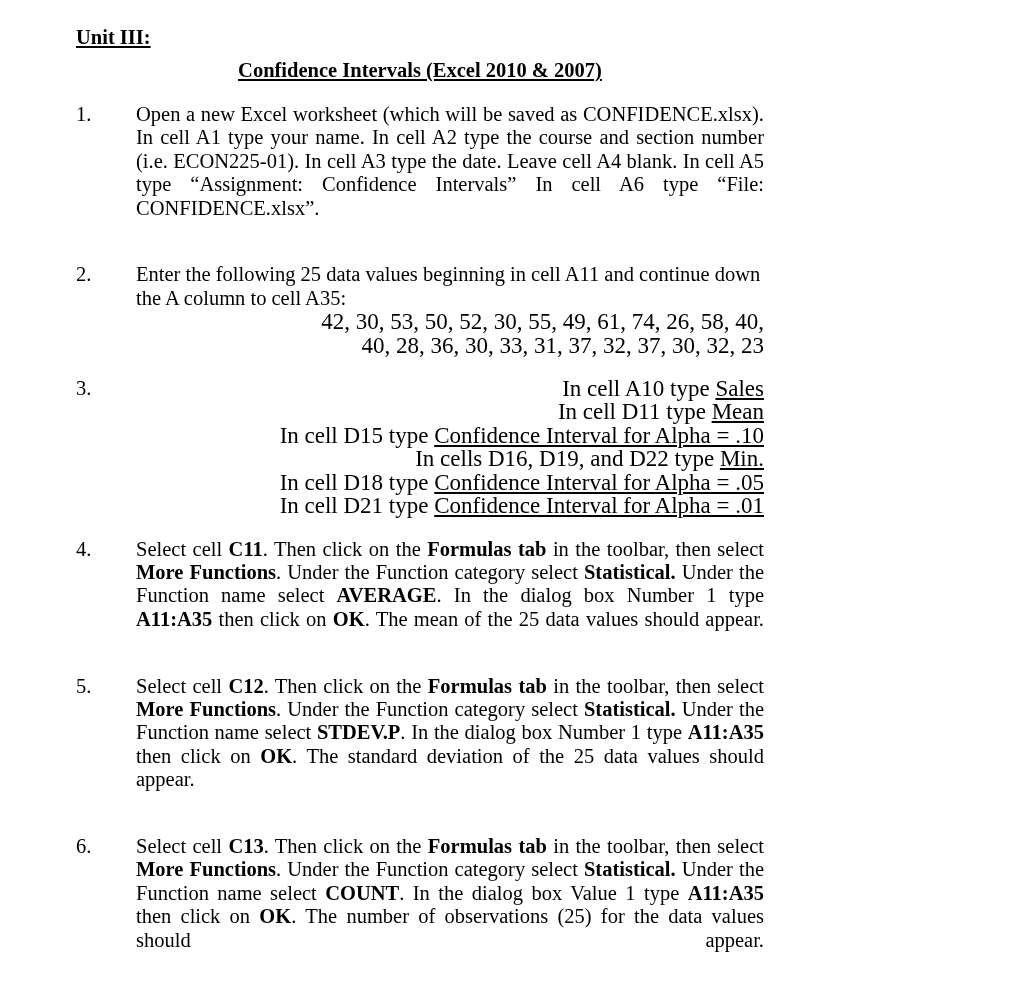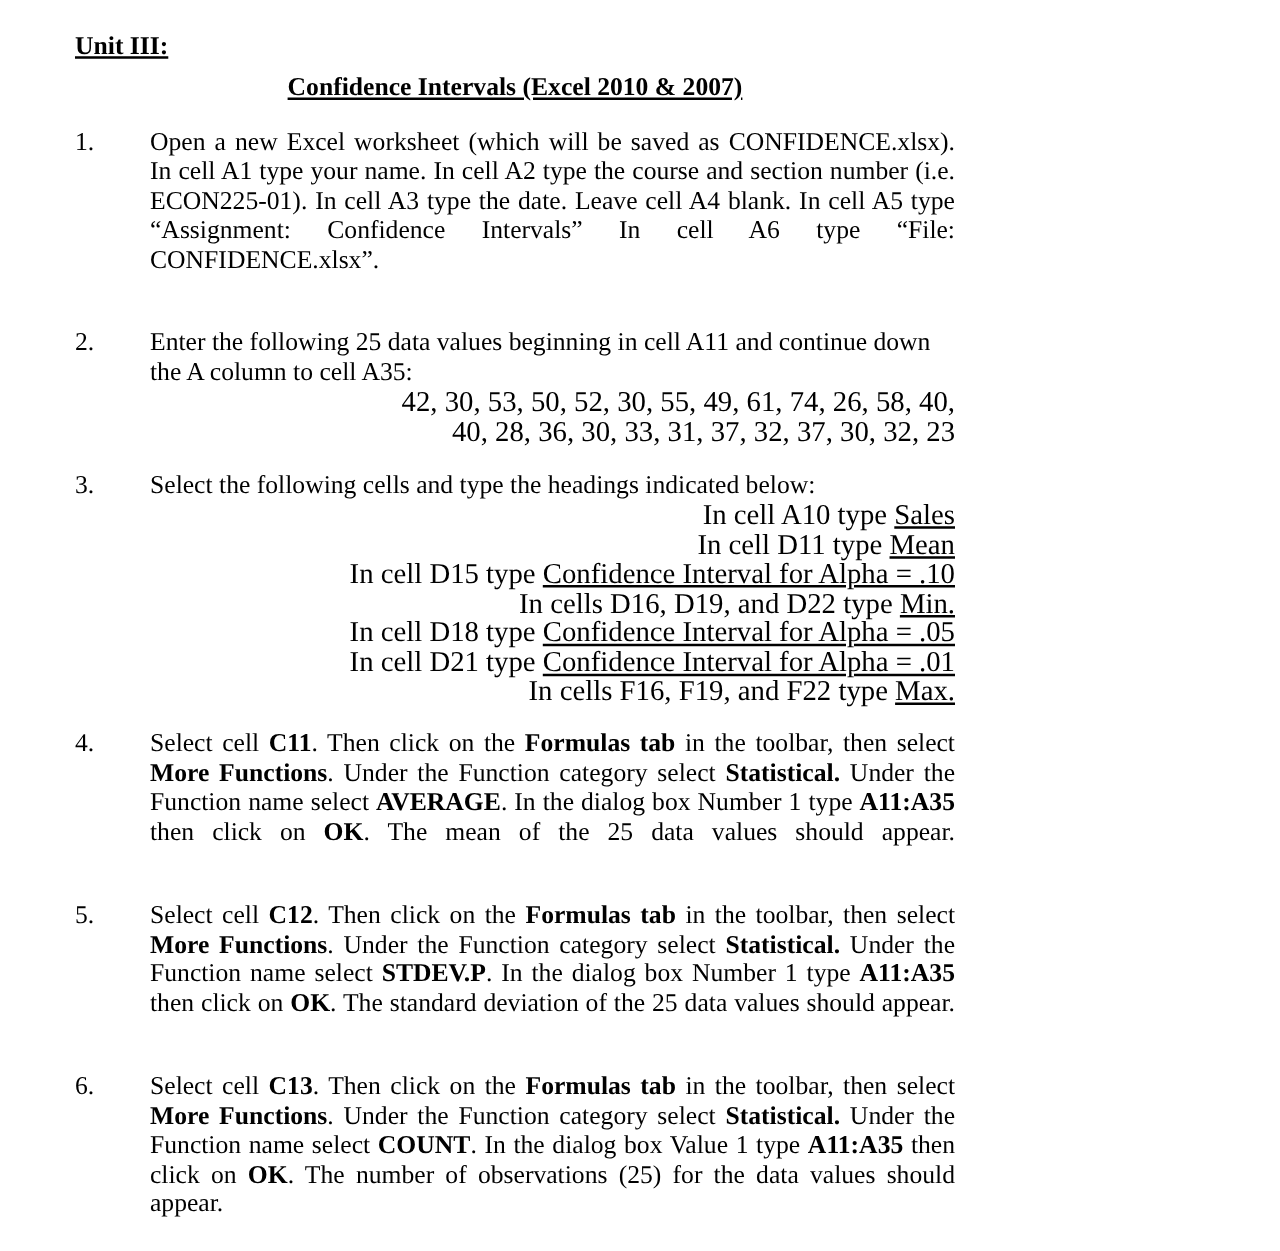--- a/index.html
+++ b/index.html
@@ -13,21 +13,21 @@
     overflow: hidden;
     font-family: "Liberation Serif", "DejaVu Serif", serif;
     color: #000000;
     -webkit-font-smoothing: antialiased;
   }
   .page {
     position: relative;
     width: 912px;
     height: 1001px;
     box-sizing: border-box;
-    padding: 24px 148px 0 60px;
+    padding: 24px 148px 0 76px;
   }
 
   
   .unit-heading {
     font-size: 20.5px;
     font-weight: bold;
     line-height: 26px;
     text-decoration: underline;
     text-underline-offset: 2px;
     display: inline-block;
@@ -118,41 +118,37 @@
 
   <div class="item">
     <span class="item-num">2.</span>
     <span class="item-body no-justify">Enter the following 25 data values beginning in cell A11 and continue down the A column to cell A35:</span>
     <span class="subline">42, 30, 53, 50, 52, 30, 55, 49, 61, 74, 26, 58, 40,</span>
     <span class="subline">40, 28, 36, 30, 33, 31, 37, 32, 37, 30, 32, 23</span>
   </div>
 
   <div class="item">
     <span class="item-num">3.</span>
-    <span class="item-body no-justify">Select the following cells and type the headings indicated below:</span>
     <span class="subline">
       <span>In cell A10 type </span><u class="plain">Sales</u>
     </span>
     <span class="subline">
       <span>In cell D11 type </span><u class="plain">Mean</u>
     </span>
     <span class="subline">
       <span>In cell D15 type </span><u class="plain">Confidence Interval for Alpha = .10</u>
     </span>
     <span class="subline">
       <span>In cells D16, D19, and D22 type </span><u class="plain">Min.</u>
     </span>
     <span class="subline">
       <span>In cell D18 type </span><u class="plain">Confidence Interval for Alpha = .05</u>
     </span>
     <span class="subline">
       <span>In cell D21 type </span><u class="plain">Confidence Interval for Alpha = .01</u>
-    </span>
-    <span class="subline">
-      <span>In cells F16, F19, and F22 type </span><u class="plain">Max.</u>
     </span>
   </div>
 
   <div class="item">
     <span class="item-num">4.</span>
     <span class="item-body"><span>Select cell </span><b>C11</b><span>. Then click on the </span><b>Formulas tab</b><span> in the toolbar, then select </span><b>More</b> <b>Functions</b><span>. Under the Function category select </span><b>Statistical.</b><span>  Under the Function name select </span><b>AVERAGE</b><span>.  In the dialog box </span><span>Number 1</span><span> type </span><b>A11:A35</b><span> then click on </span><b>OK</b><span>.  </span><span>The mean of the 25 data values should appear.</span></span>
   </div>
 
   <div class="item">
     <span class="item-num">5.</span>

